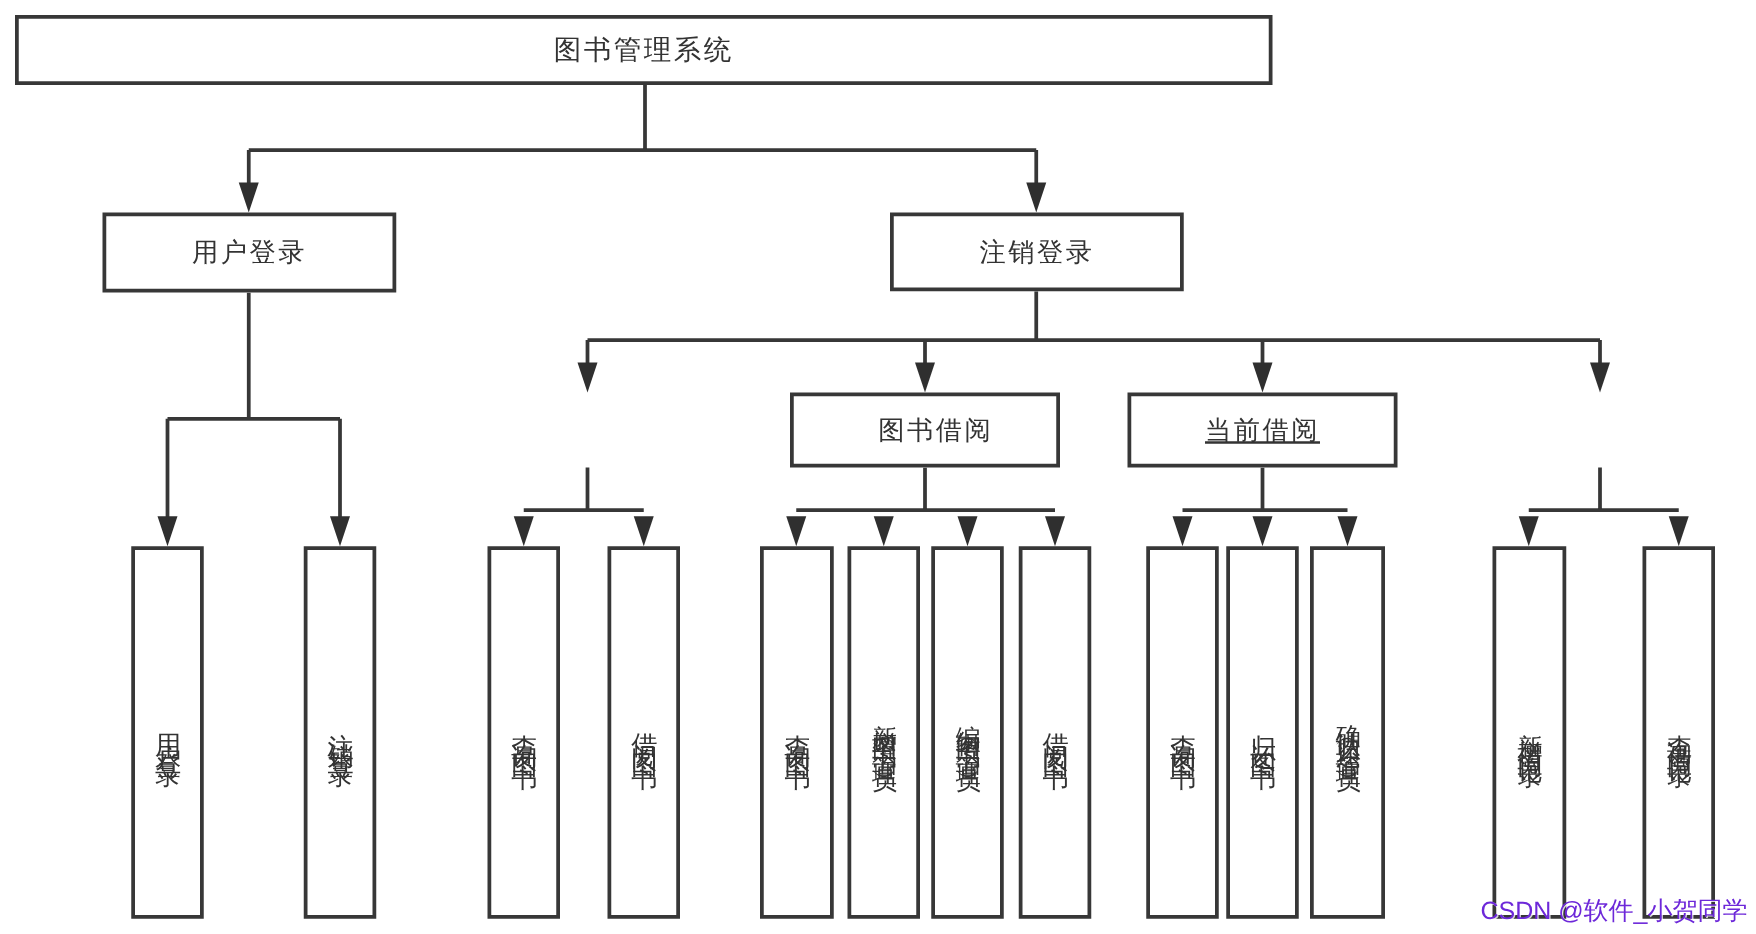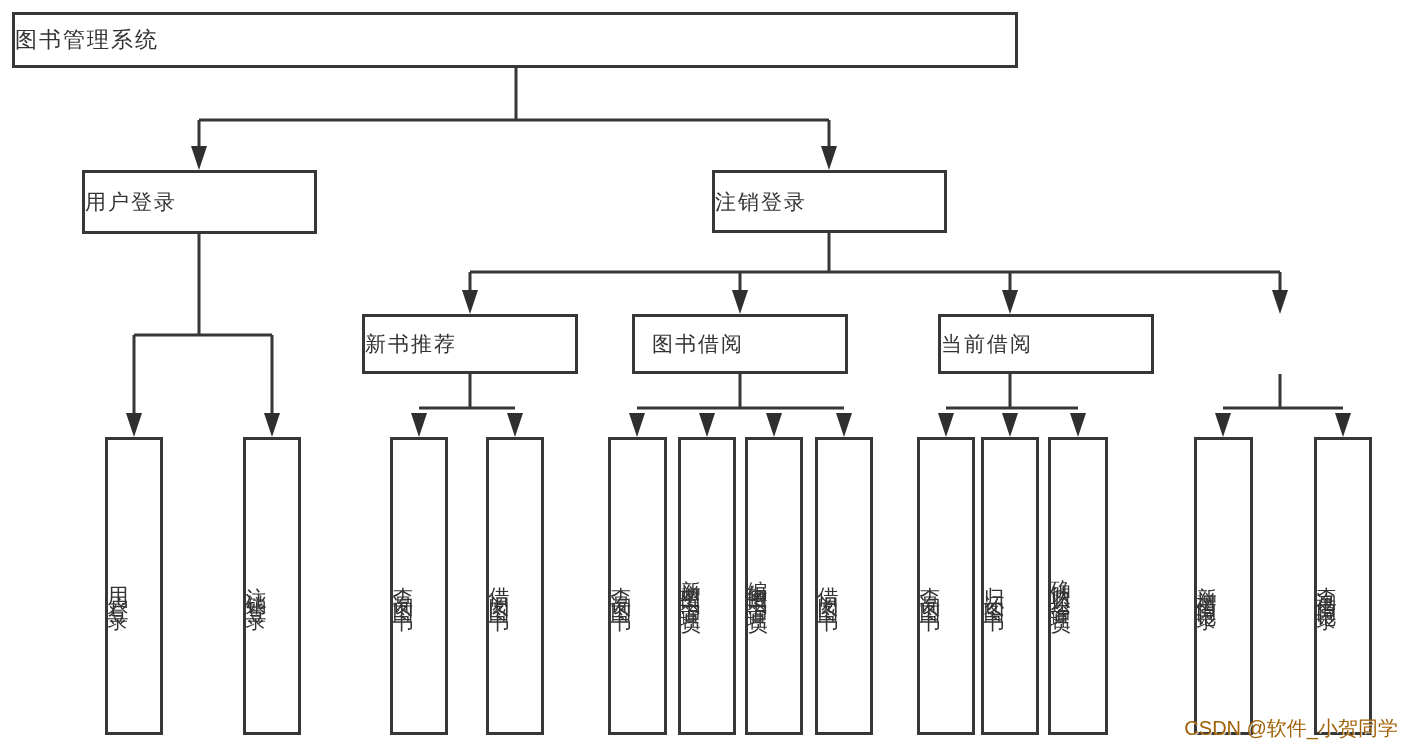--- a/index.html
+++ b/index.html
@@ -21,20 +21,21 @@
     top: 0;
     pointer-events: none;
   }
   .box {
     position: absolute;
     box-sizing: border-box;
     border: 3px solid #373737;
     background: #ffffff;
     display: flex;
     align-items: center;
+    justify-content: center;
     color: #333333;
   }
   .hlabel {
     font-size: 21px;
     letter-spacing: 2px;
     white-space: nowrap;
   }
   .root .hlabel {
     font-size: 22px;
   }
@@ -47,21 +48,21 @@
   }
   .vbox.long .vlabel {
     letter-spacing: 5px;
     font-size: 20px;
   }
   .watermark {
     position: absolute;
     right: 7px;
     bottom: 5px;
     font-size: 20px;
-    color: #a16207;
+    color: #6d28d9;
     text-shadow: 1px 1px 0 rgba(255,255,255,0.8);
     white-space: nowrap;
     z-index: 5;
   }
 </style>
 </head>
 <body>
 
 <div id="canvas">
 
@@ -119,27 +120,24 @@
     <span class="hlabel">图书管理系统</span>
   </div>
 
   <div class="box" style="left:82px; top:170px; width:235px; height:64px;">
     <span class="hlabel">用户登录</span>
   </div>
   <div class="box" style="left:712px; top:170px; width:235px; height:63px;">
     <span class="hlabel">注销登录</span>
   </div>
 
-  <div class="box" style="left:362px; top:314px; width:216px; height:60px;">
-    <span class="hlabel">新书推荐</span>
-  </div>
   <div class="box" style="left:632px; top:314px; width:216px; height:60px;padding-left:17px;">
     <span class="hlabel">图书借阅</span>
   </div>
-  <div class="box" style="left:938px; top:314px; width:216px; height:60px;">
+  <div class="box" style="left:902px; top:314px; width:216px; height:60px;text-decoration:underline;">
     <span class="hlabel">当前借阅</span>
   </div>
 
   <div class="box vbox" style="left:105px; top:437px; width:58px; height:298px;">
     <span class="vlabel">用户登录</span>
   </div>
   <div class="box vbox" style="left:243px; top:437px; width:58px; height:298px;">
     <span class="vlabel">注销登录</span>
   </div>
 

